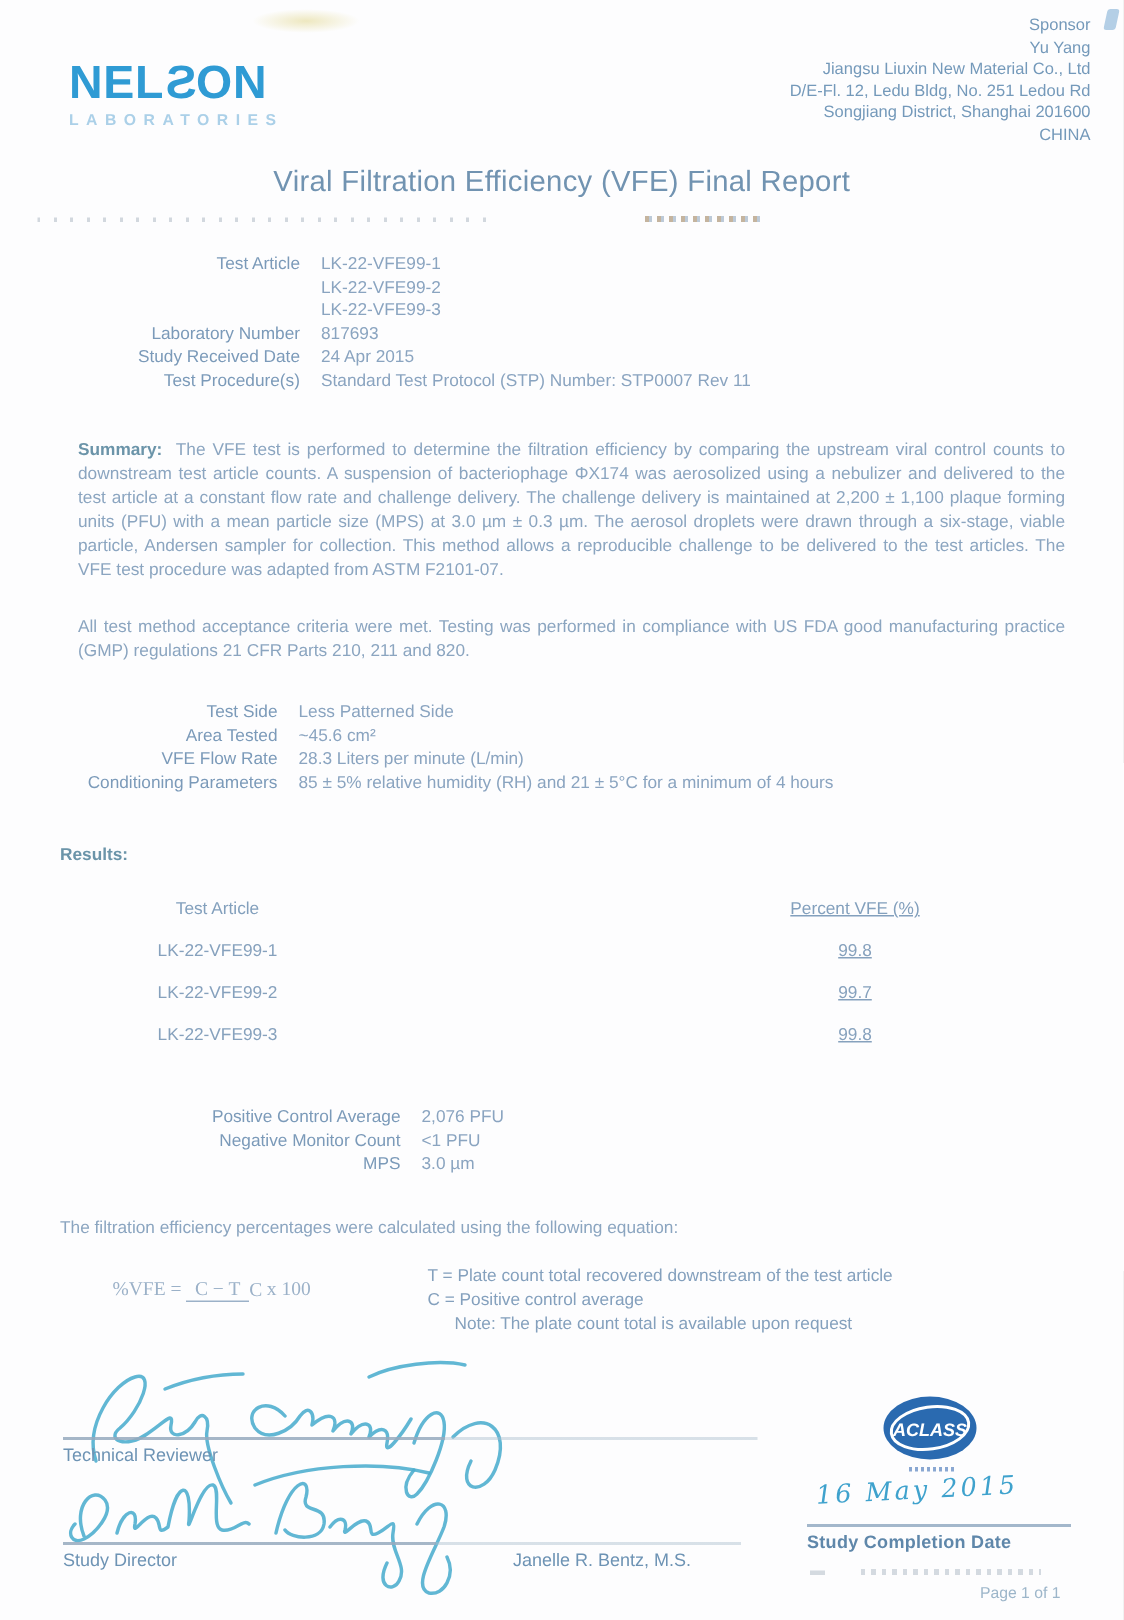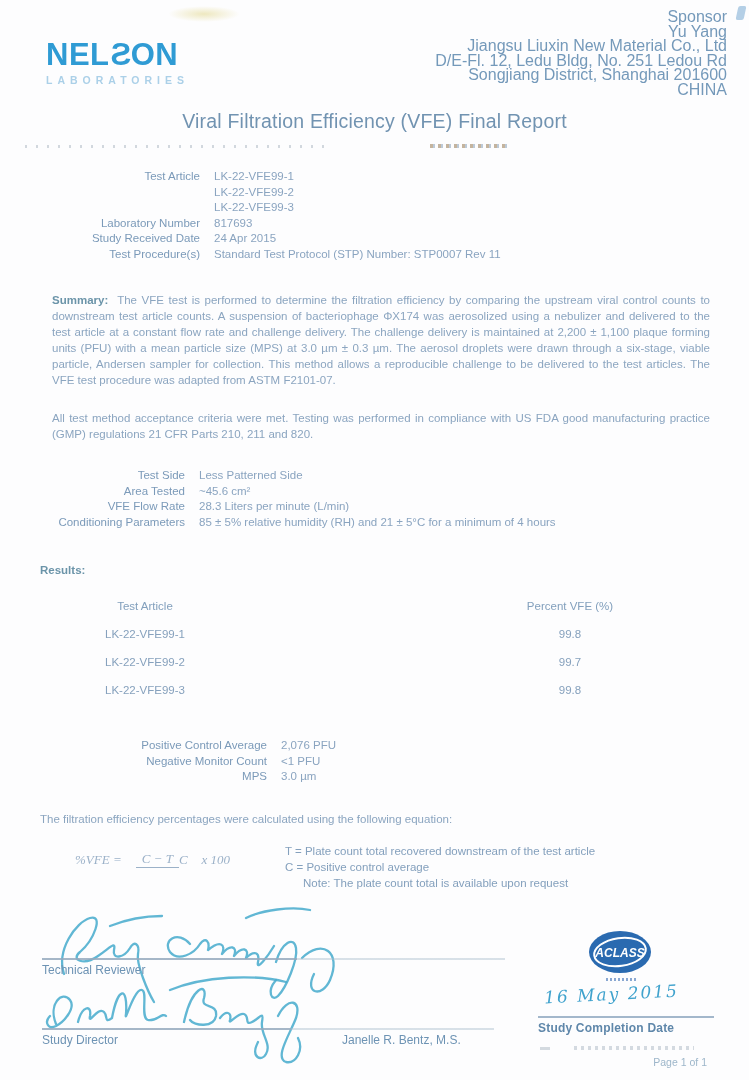--- a/index.html
+++ b/index.html
@@ -20,46 +20,46 @@
   .dots-left { position:absolute; left:25px; top:2px; width:300px; height:3px;
     background:repeating-linear-gradient(to right, rgba(140,155,170,.38) 0 2px, transparent 2px 11px); }
   .dots-mid { position:absolute; left:430px; top:1px; width:78px; height:4px;
     background:repeating-linear-gradient(to right, rgba(150,120,80,.55) 0 3px, rgba(110,140,170,.45) 3px 5px, transparent 5px 8px); }
   
   .hdr { display:flex; justify-content:space-between; padding:10px 22px 0 46px; }
   .logo-block { margin-top:30px; }
   .logo-name { font-size:31px; font-weight:800; letter-spacing:.5px; color:#2f9bd4; line-height:30px; }
   .logo-name .flip { display:inline-block; transform:scaleX(-1); }
   .logo-sub { font-size:10.5px; letter-spacing:5px; color:#abd0e8; margin-top:2px; font-weight:bold; }
-  .sponsor { text-align:right; font-size:16px; line-height:14.5px; color:#7499ba; }
+  .sponsor { text-align:right; font-size:11px; line-height:14.5px; color:#7499ba; }
   
   .title { text-align:center; font-size:19.5px; line-height:24px; color:#7193b1; margin-top:12px; letter-spacing:.2px; }
   
   .kv { display:grid; column-gap:14px; row-gap:0; }
   .kv .lbl { text-align:right; color:#7b9ab9; }
   .kv .val { text-align:left; color:#8aa4c0; }
   .info-grid { grid-template-columns:160px auto; margin:20px 0 0 40px; line-height:15.5px; }
   .param-grid { grid-template-columns:145px auto; margin:26px 0 0 40px; line-height:15.5px; }
   .ctrl-grid  { grid-template-columns:227px auto; margin:34px 0 0 40px; line-height:15.5px; }
   
   .para { margin:30px 39px 0 52px; text-align:justify; color:#8ba5c0; }
   .para2 { margin-top:22px; }
   .b { font-weight:bold; color:#6b94a9; }
   
   .results-head { margin:32px 0 0 40px; font-weight:bold; color:#6b94a9; }
   .res-table { margin:14px 0 0 40px; width:670px; }
   .res-row { display:grid; grid-template-columns:330px 340px; line-height:28px; }
   .res-row .c1 { text-align:center; padding-right:120px; }
-  .res-row .c2 { text-align:center; padding-left:60px; }
+  .res-row .c2 { text-align:center; padding-left:60px;text-decoration:underline; }
   .res-header { color:#83a0bd; }
   
   .eq-intro { margin:26px 0 0 40px; color:#8ba5c0; }
   .eq-zone { position:relative; margin-top:16px; height:62px; }
-  .equation { position:absolute; left:75px; top:8px; display:flex; align-items:flex-end; gap:14px;
-    font-family:"Liberation Serif", serif; font-style:italic; color:#9bb1c8; font-size:13px; }
+  .equation { position:absolute; left:75px; top:8px; display:flex; align-items:flex-start; gap:3px;
+    font-family:"Liberation Serif", serif; color:#9bb1c8; font-size:13px; }
   .frac { display:inline-flex; align-items:center; line-height:15px; }
   .frac .num { padding:0 6px 1px 6px; border-bottom:1px solid #9bb1c8; }
   .legend { position:absolute; left:285px; top:0; line-height:16px; color:#84a0bd; }
   .legend .note { padding-left:18px; }
   
   .sig-section { position:absolute; left:0; top:928px; width:749px; height:152px; }
   .sigline { position:absolute; height:2px;
     background:linear-gradient(to right, rgba(150,170,190,.85) 0 55%, rgba(170,190,205,.45) 55% 100%); }
   .sl1 { left:42px; top:30px; width:463px; }
   .sl2 { left:42px; top:100px; width:452px; }

